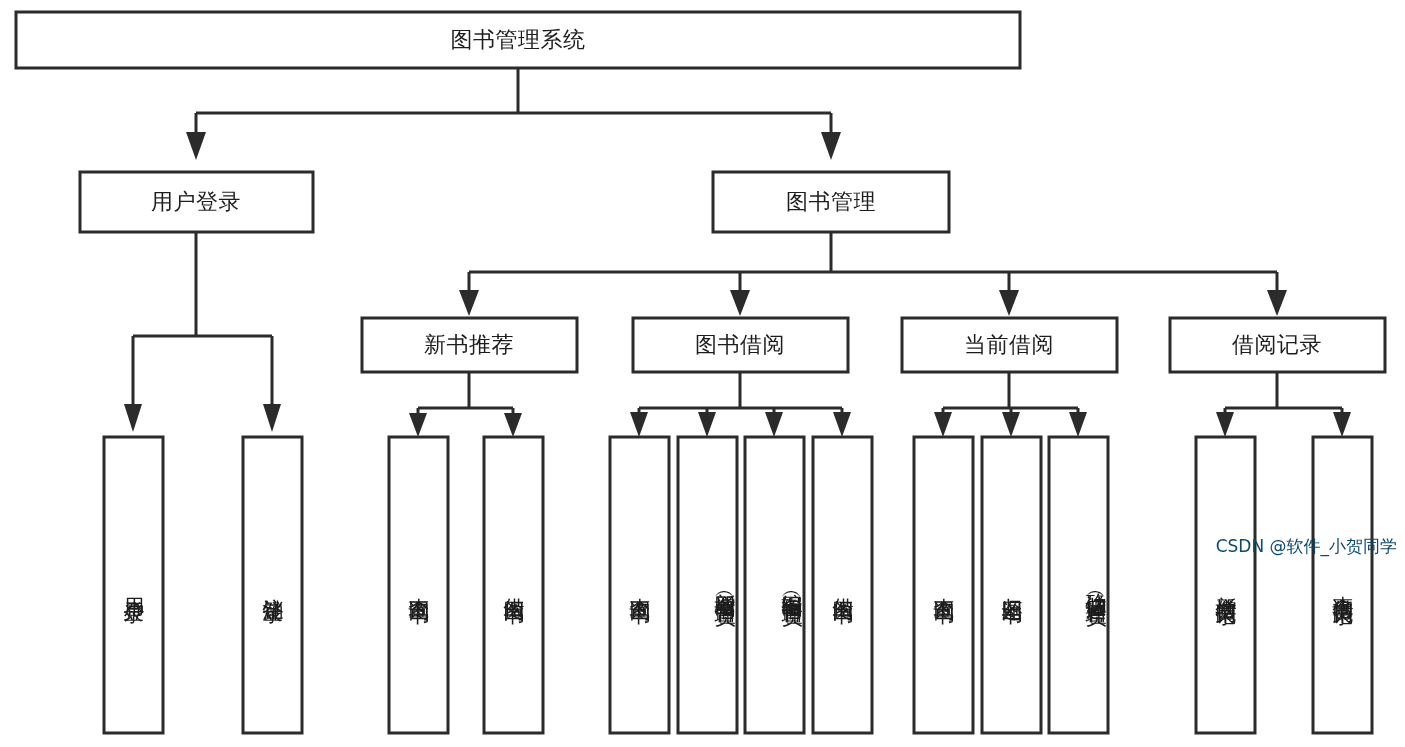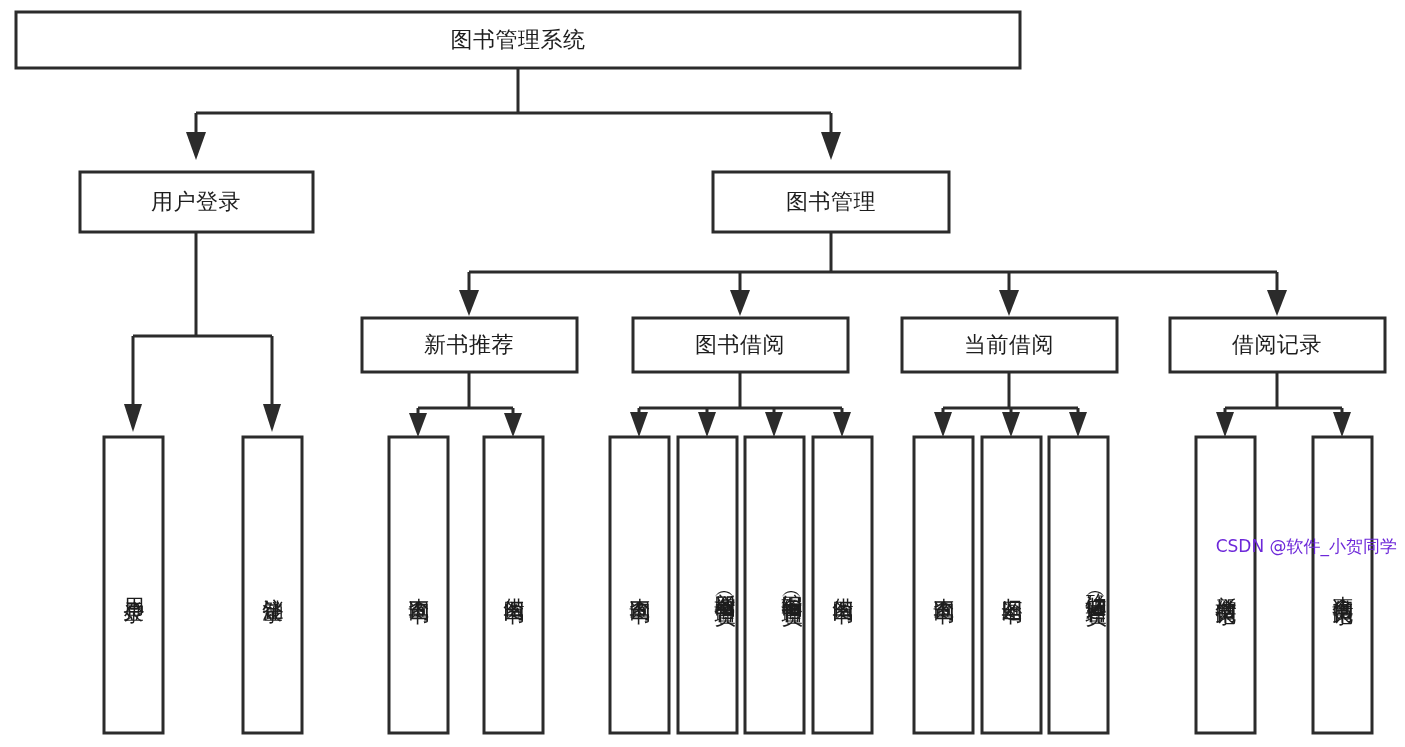--- a/index.html
+++ b/index.html
@@ -63,21 +63,21 @@
     white-space: nowrap;
     pointer-events: none;
     user-select: none;
   }
   .watermark {
     position: absolute;
     right: 8px;
     bottom: 3px;
     font-family: "DejaVu Sans", "Liberation Sans", sans-serif;
     font-size: 17px;
-    color: #6d28d9;
+    color: #0c4a6e;
     white-space: nowrap;
     user-select: none;
   }
 </style>
 </head>
 <body>
 
 <div id="diagram-root">
 
   <svg id="flow-svg" viewBox="0 0 1405 747">

